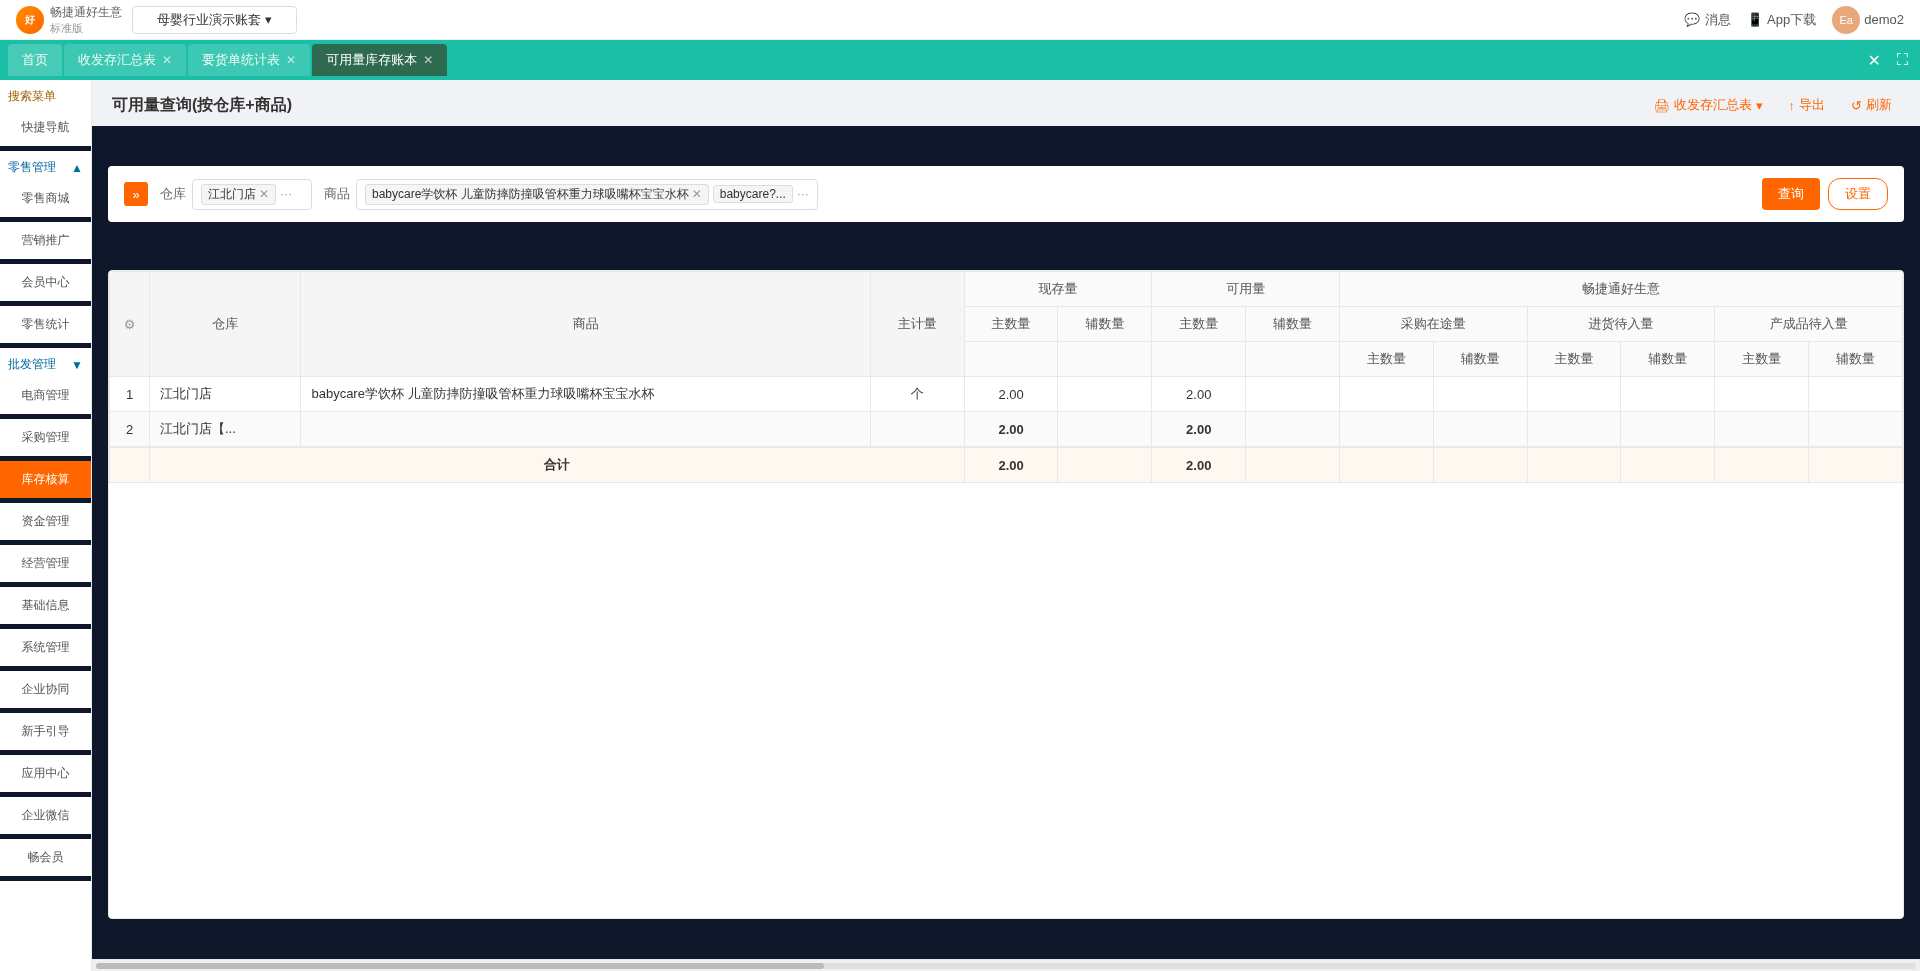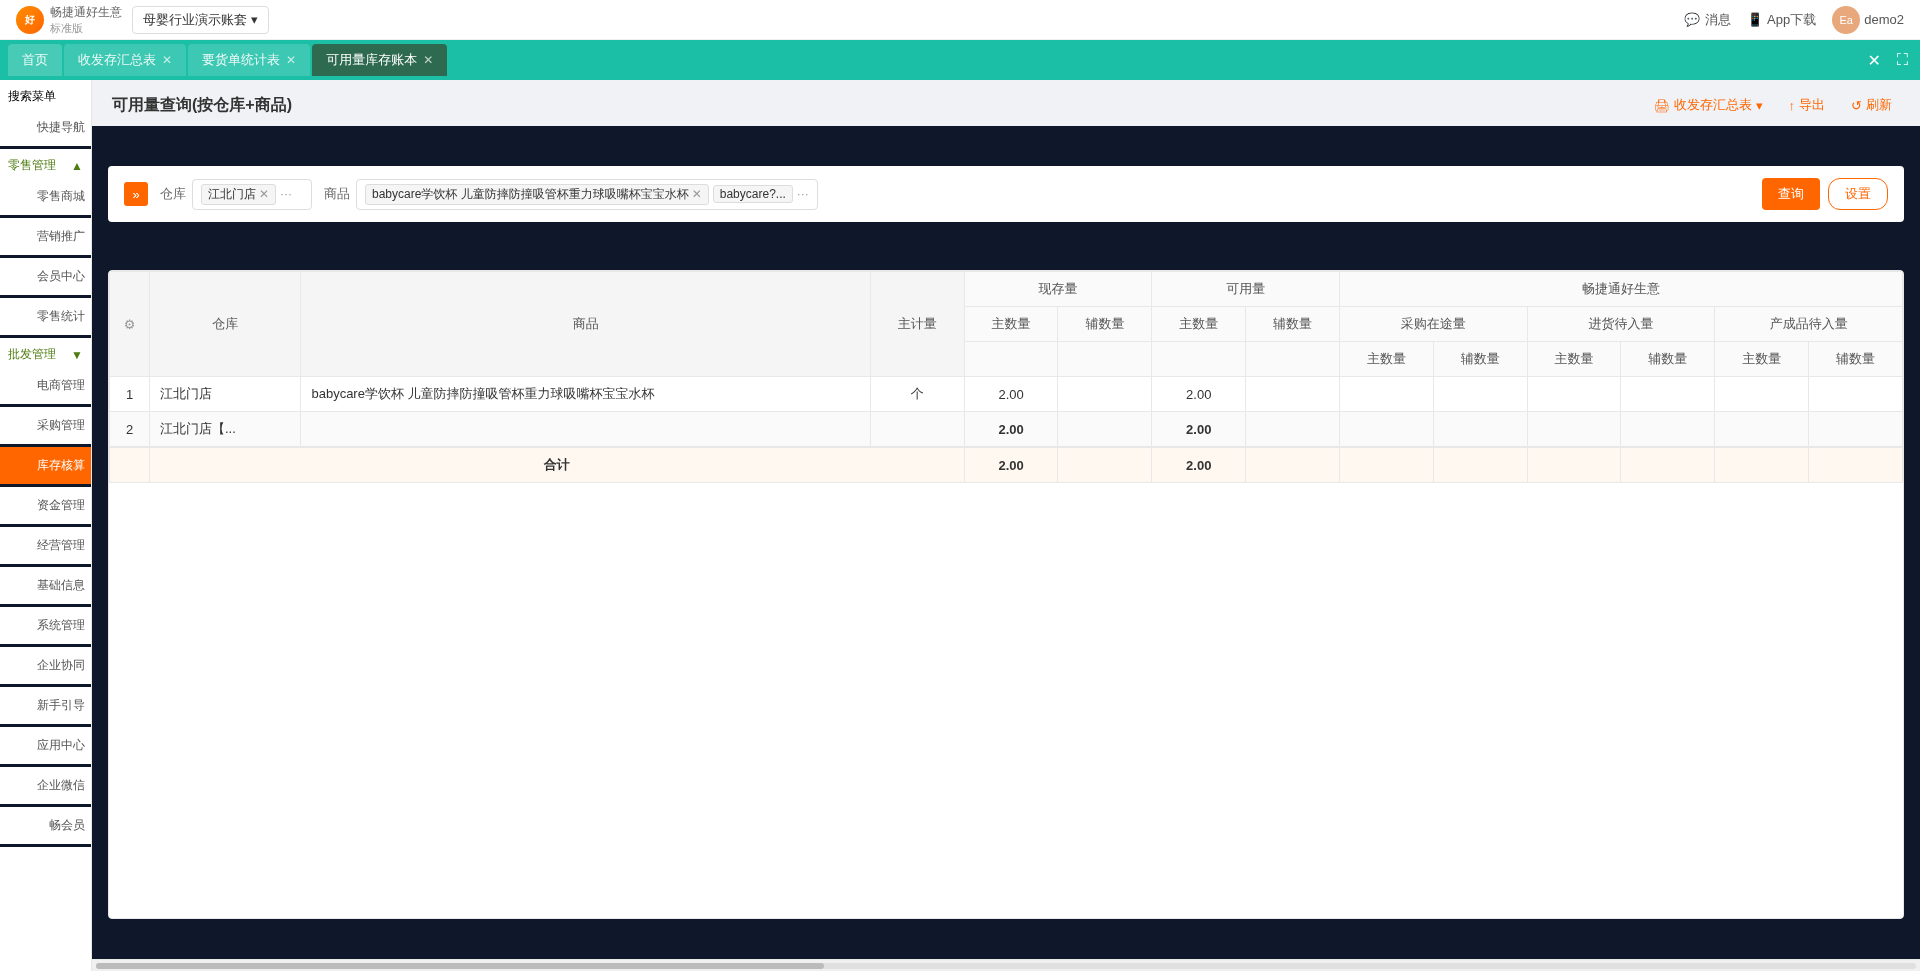--- a/index.html
+++ b/index.html
@@ -31,21 +31,21 @@
       width: 28px; height: 28px;
       background: linear-gradient(135deg, #ff8c00, #ff6600);
       border-radius: 50%;
       display: flex; align-items: center; justify-content: center;
       color: white; font-size: 10px; font-weight: bold;
     }
     .logo-text { font-size: 12px; color: #666; }
     .logo-sub { font-size: 11px; color: #999; }
     .tenant-selector {
       display: flex; align-items: center; gap: 4px;
-      padding: 4px 10px;
+      padding: 4px 24px;
       border: 1px solid #ddd;
       border-radius: 4px;
       font-size: 13px;
       background: #fff;
       cursor: pointer;
     }
     .top-bar-right {
       display: flex;
       align-items: center;
       gap: 16px;
@@ -110,40 +110,40 @@
     .sidebar {
       width: 92px;
       background: #fff;
       border-right: 1px solid #e8e8e8;
       display: flex;
       flex-direction: column;
       overflow-y: auto;
       flex-shrink: 0;
     }
     .sidebar-section-title {
-      font-size: 12px; color: #000000;
+      font-size: 12px; color: #a16207;
       padding: 8px 8px 4px;
       cursor: pointer;
     }
     .sidebar-item {
       padding: 10px 6px;
-      text-align: right;
+      text-align: center;
       font-size: 12px;
       color: #555;
       cursor: pointer;
-      border-bottom: 3px solid #0f172a;
+      border-bottom: 5px solid #0f172a;
     }
     .sidebar-item.active {
       background: #ff6600;
       color: #fff;
     }
     .sidebar-group-header {
       padding: 8px 8px 4px;
       font-size: 12px;
-      color: #4d7c0f;
+      color: #0369a1;
       display: flex;
       align-items: center;
       justify-content: space-between;
       cursor: pointer;
     }
 
     
     .content-area {
       flex: 1;
       overflow: hidden;

